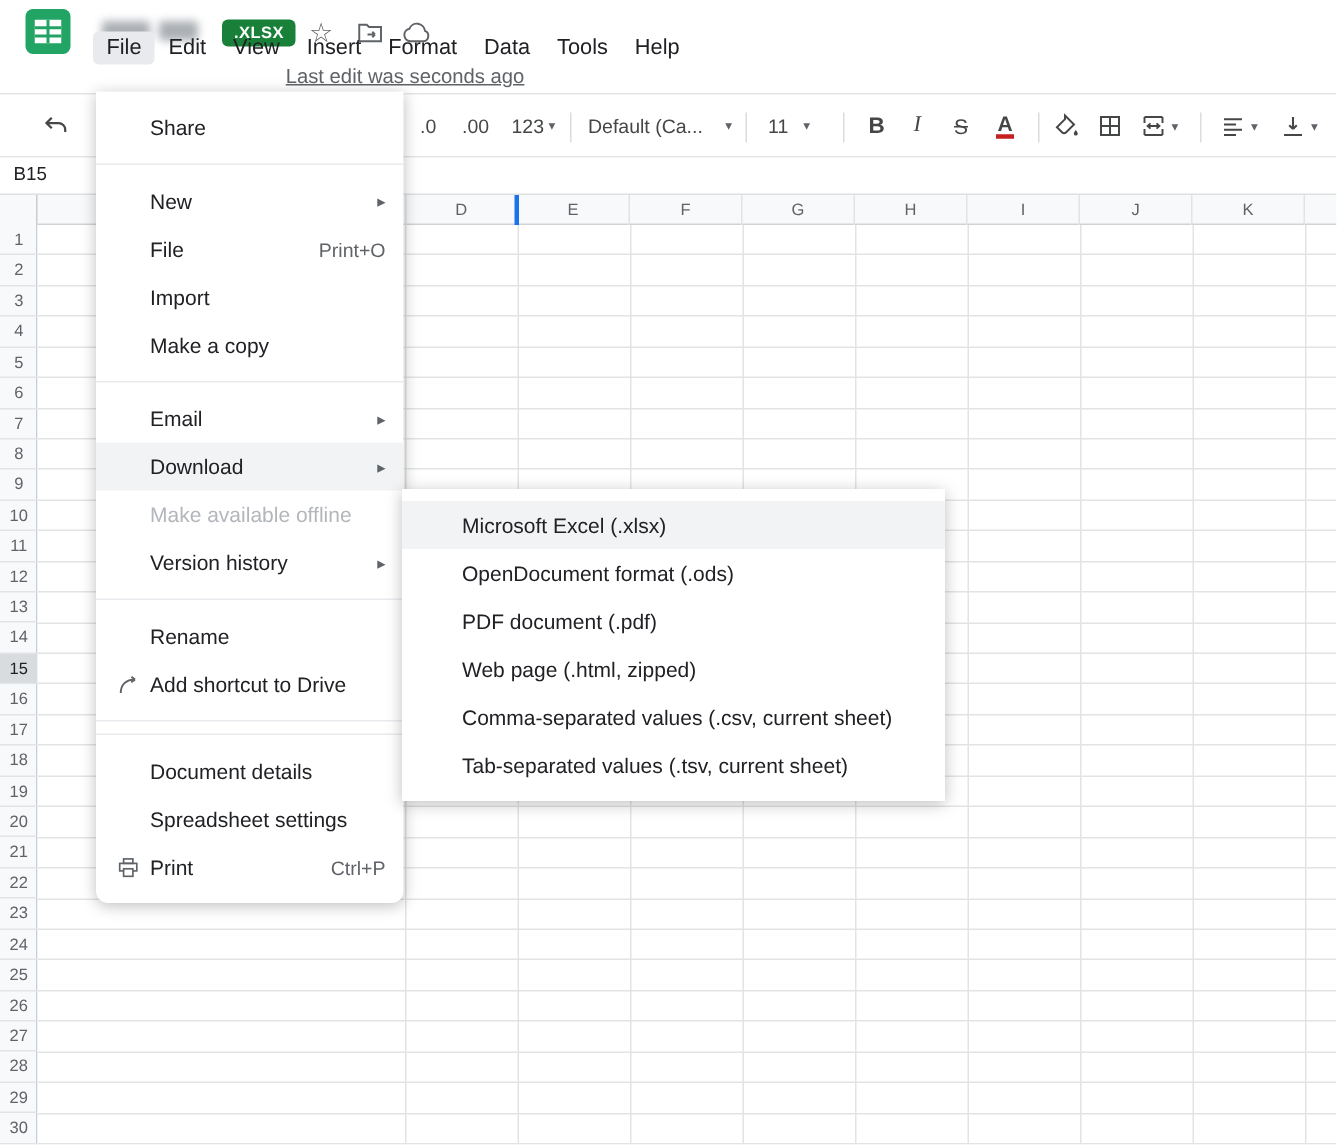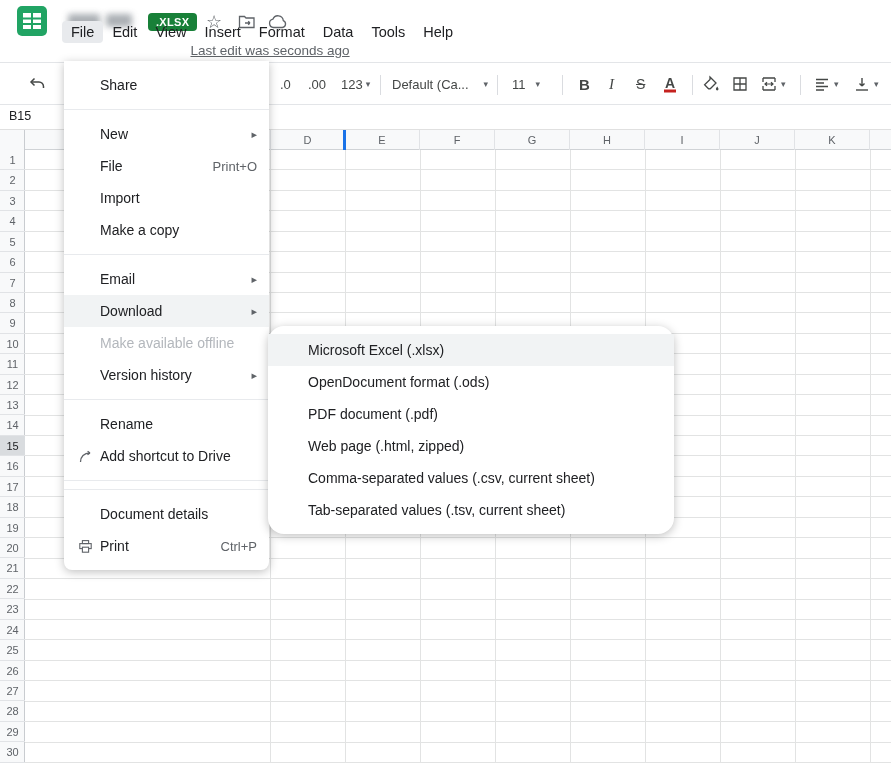--- a/index.html
+++ b/index.html
@@ -71,22 +71,22 @@
   .menu-item.highlighted { background:#f1f3f4; }
   .menu-item.disabled { cursor:default; }
   .menu-item.disabled .mi-label { color:#b3b7bc; }
   .mi-icon { width:22px; height:16px; display:inline-flex; align-items:center; }
   .mi-label { white-space:nowrap; }
   .mi-shortcut { margin-left:auto; color:#5f6368; font-size:13px; padding-left:10px; }
   .mi-arrow { margin-left:auto; color:#5f6368; font-size:11px; }
   .menu-divider { border-top:1px solid #e8eaed; margin:8px 0; }
 
   
-  .submenu { position:absolute; left:268px; top:326px; width:406px; background:#fff; z-index:60;
-    padding:8px 0; border-radius:16px; box-shadow:0 2px 10px rgba(0,0,0,.25); }
+  .submenu { position:absolute; left:268px; top:326px; width:362px; background:#fff; z-index:60;
+    padding:8px 0; border-radius:0; box-shadow:0 2px 10px rgba(0,0,0,.25); }
   .sub-item { height:32px; display:flex; align-items:center; padding-left:40px; font-size:14px;
     color:#202124; cursor:pointer; white-space:nowrap; }
   .sub-item.highlighted { background:#f1f3f4; }
 
   svg { display:block; }
 </style>
 </head>
 <body>
 
 <div class="app">
@@ -340,20 +340,24 @@
         </span>
         <span class="mi-label">Add shortcut to Drive</span>
       </div>
       <div class="menu-divider"></div>
       <div class="menu-divider"></div>
       <div class="menu-item">
         <span class="mi-icon"></span>
         <span class="mi-label">Document details</span>
       </div>
       <div class="menu-item">
+        <span class="mi-icon"></span>
+        <span class="mi-label">Spreadsheet settings</span>
+      </div>
+      <div class="menu-item">
         <span class="mi-icon">
           <svg width="15" height="15" viewBox="0 0 15 15">
             <rect x="4.4" y="1.6" width="6.2" height="3" fill="none" stroke="#5f6368" stroke-width="1.1"></rect>
             <rect x="1.8" y="4.6" width="11.4" height="5" fill="none" stroke="#5f6368" stroke-width="1.1"></rect>
             <rect x="4.4" y="8.2" width="6.2" height="5" fill="#fff" stroke="#5f6368" stroke-width="1.1"></rect>
           </svg>
         </span>
         <span class="mi-label">Print</span>
         <span class="mi-shortcut">Ctrl+P</span>
       </div>

